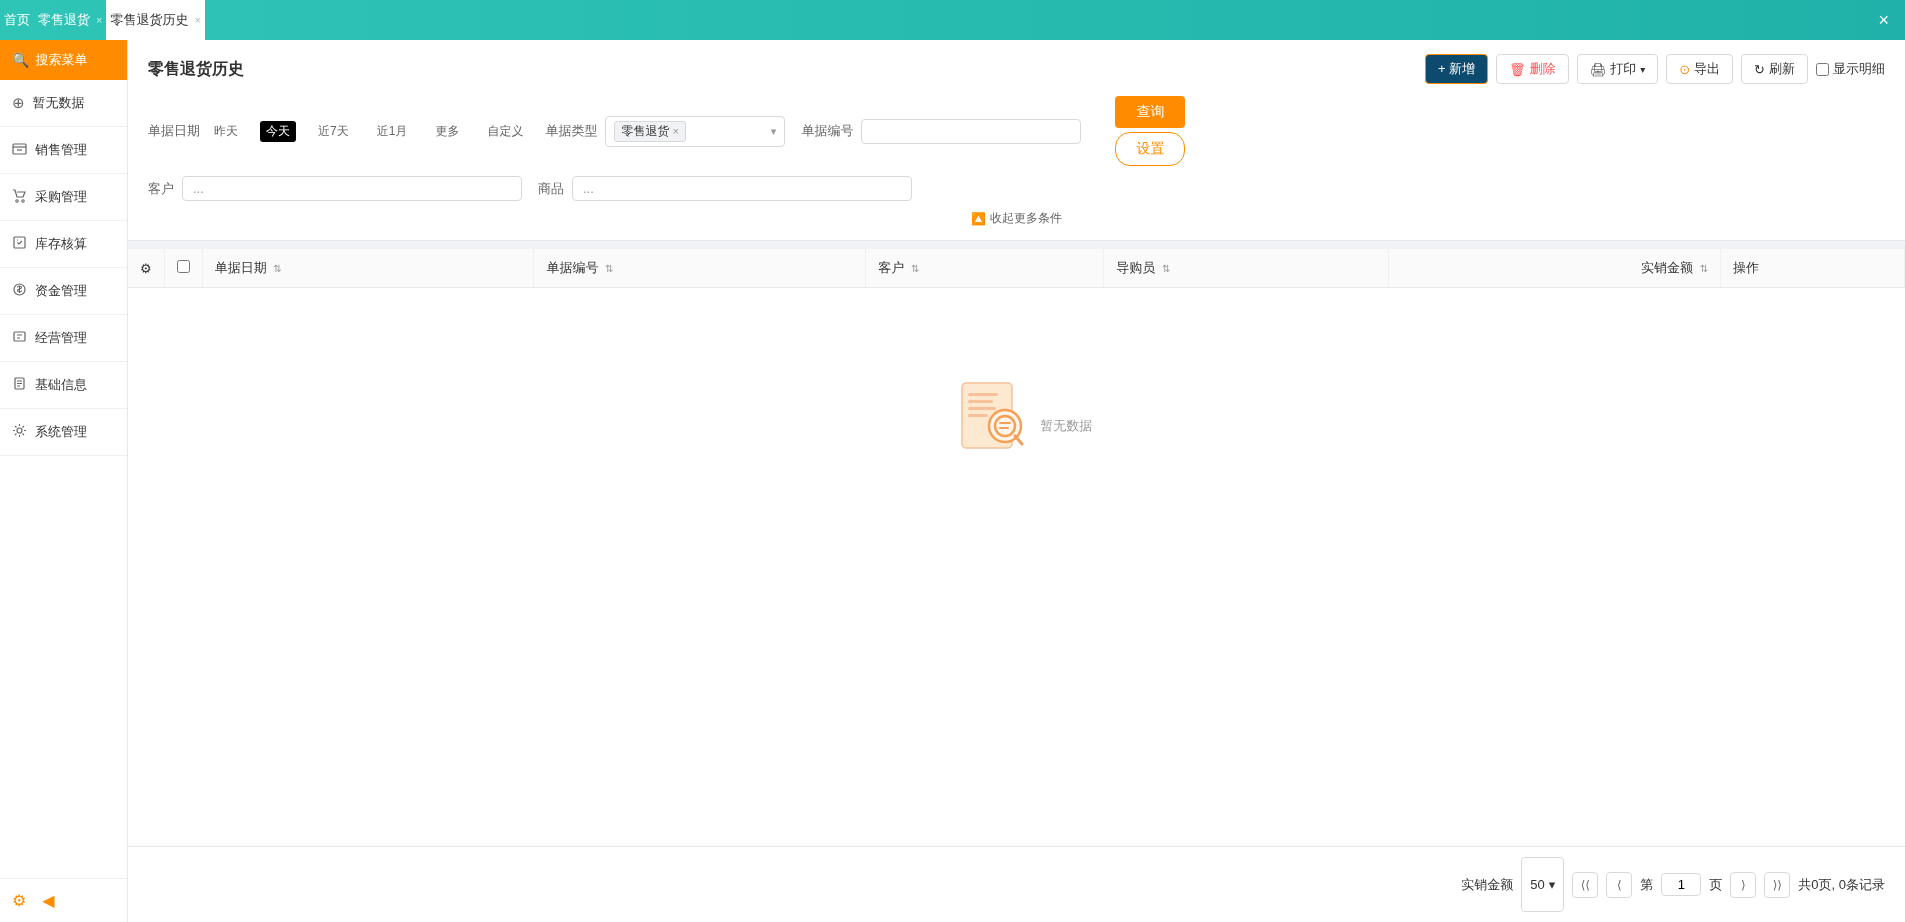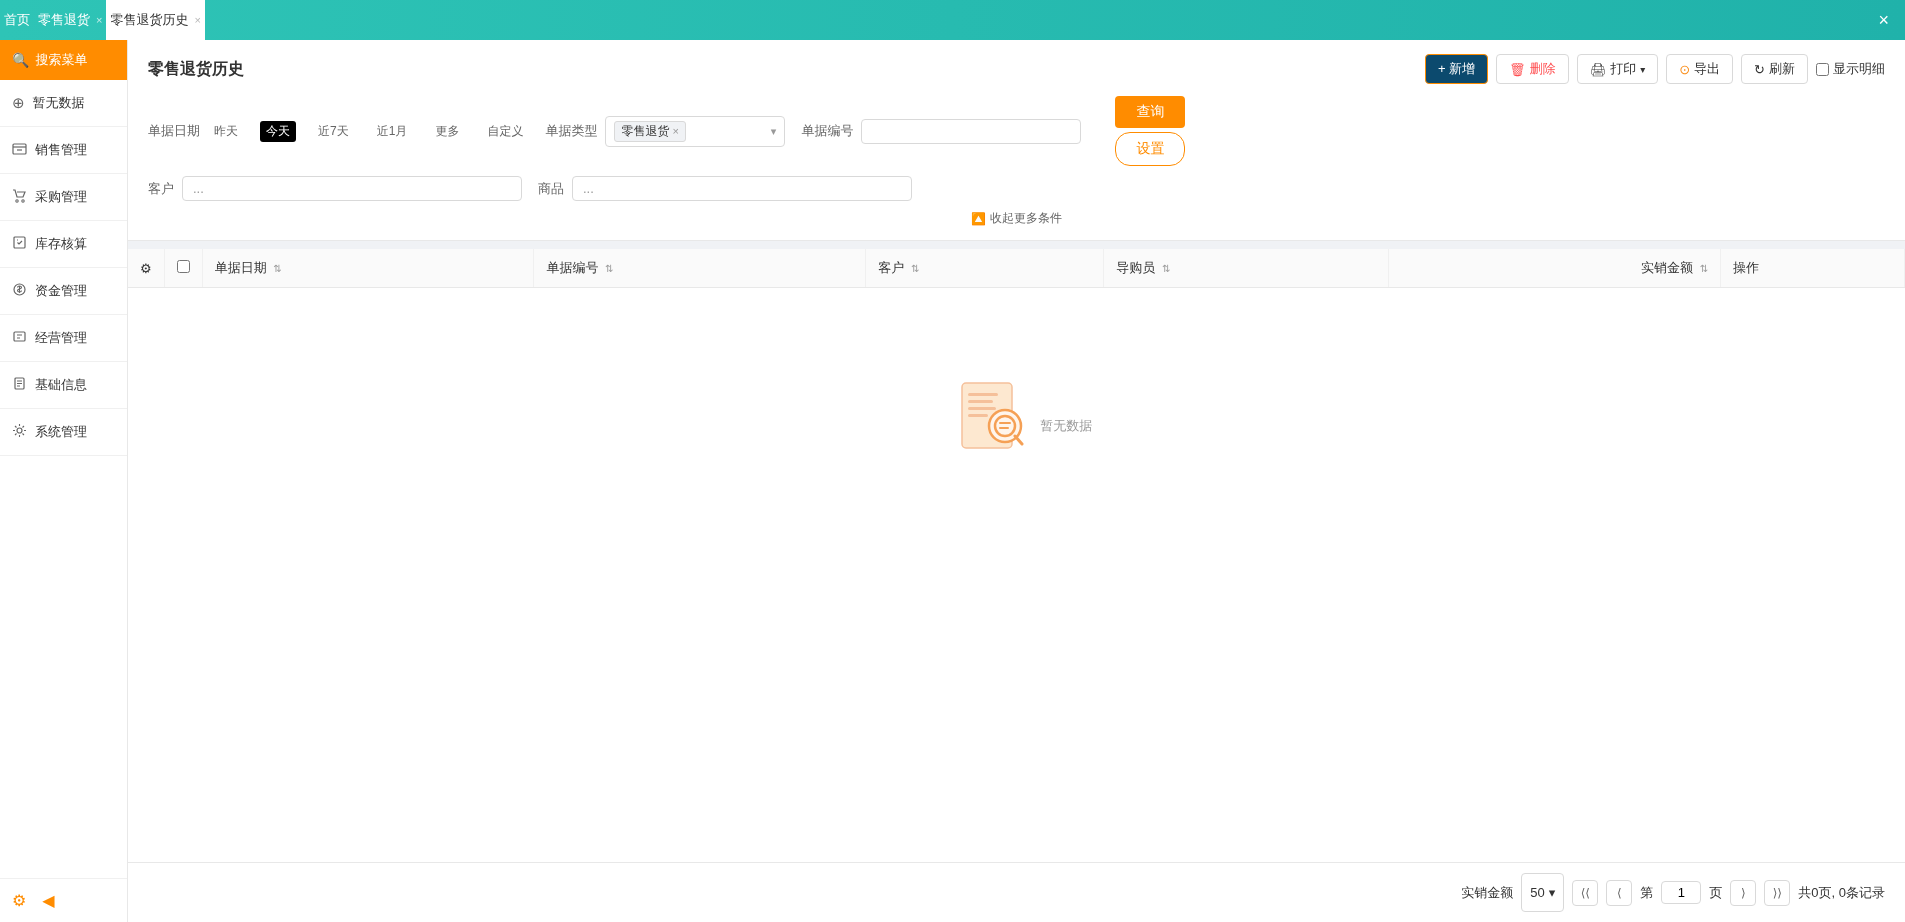--- a/index.html
+++ b/index.html
@@ -314,21 +314,21 @@
       gap: 8px;
       font-size: 13px;
       color: #333;
     }
     .page-size-select {
       display: flex;
       align-items: center;
       gap: 4px;
       border: 1px solid #d9d9d9;
       border-radius: 4px;
-      padding: 11px 8px;
+      padding: 19px 8px;
       cursor: pointer;
     }
     .page-nav-btn {
       width: 26px;
       height: 26px;
       border: 1px solid #d9d9d9;
       border-radius: 4px;
       background: #fff;
       display: flex;
       align-items: center;

